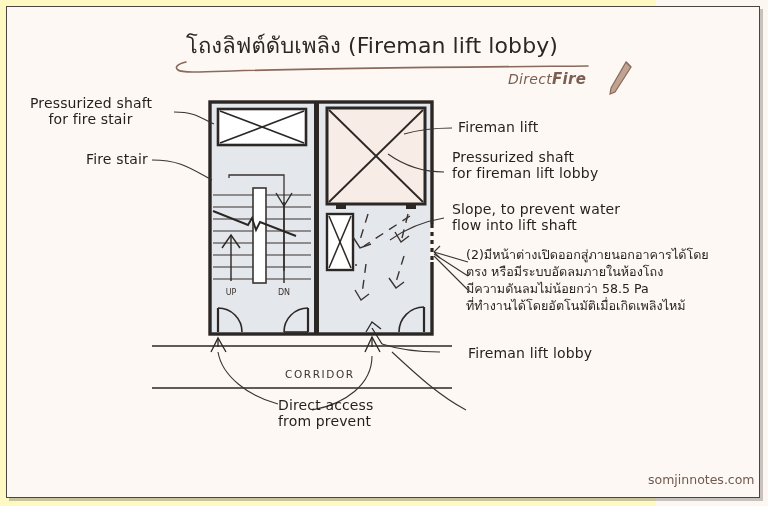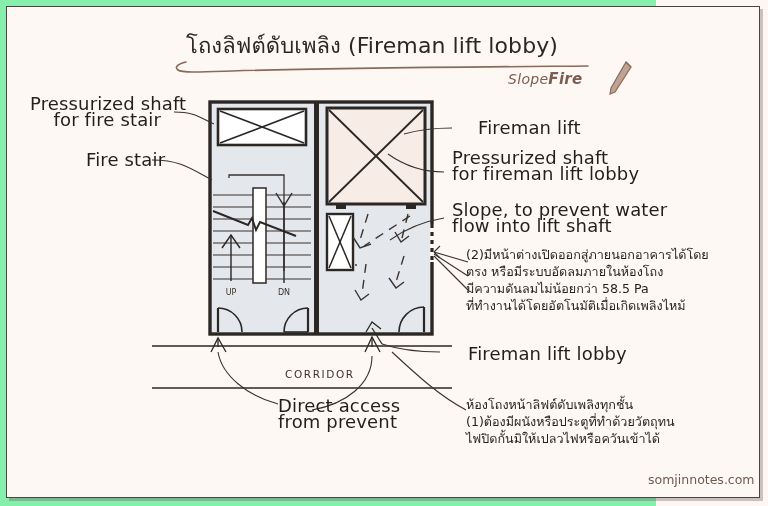--- a/index.html
+++ b/index.html
@@ -5,21 +5,21 @@
   html,body{margin:0;padding:0;}
   body{
     width:768px;height:506px;
     background:#fdf7f2;
     font-family:"DejaVu Sans", sans-serif;
     overflow:hidden;
   }
   #page{
     position:relative;
     width:656px;height:506px;
-    background:#86efac;
+    background:#fef9c3;
     box-sizing:border-box;
   }
   .frame{
     position:absolute;left:6px;top:6px;
     width:754px;height:492px;
     border:1.4px solid #4a4442;
     box-sizing:border-box;
     box-shadow:3px 3px 0 0 rgba(80,70,66,.30);
     background:#fdf8f3;
   }
@@ -49,21 +49,21 @@
     font-family:"DejaVu Sans", sans-serif;
     white-space:nowrap;
   }
   
   #plan{position:absolute;left:196px;top:96px;width:250px;height:250px;}
   
   .ann{
     position:absolute;
     font-family:"DejaVu Sans", sans-serif;
     color:#231f1d;
-    font-size:18px;
+    font-size:14px;
     line-height:15.5px;
     white-space:pre;
     letter-spacing:.15px;
   }
   .thai{
     position:absolute;
     font-family:"DejaVu Sans", sans-serif;
     color:#231f1d;
     font-size:12.6px;
     line-height:17px;
@@ -81,21 +81,21 @@
 
 <div id="page">
   <div class="frame"></div>
 
   <div class="title">โถงลิฟต์ดับเพลิง (Fireman lift lobby)</div>
   <svg class="title-underline" viewBox="0 0 418 14">
     <path d="M14,2 C6,4 2,7 6,10 C10,13 30,12 60,11 C150,8 300,7 416,6" fill="none" stroke="#8a6a5c" stroke-width="1.6" stroke-linecap="round"></path>
   </svg>
 
   <div class="brand">
-    <span>Slope</span><b>Fire</b>
+    <span>Direct</span><b>Fire</b>
   </div>
   <svg class="pen" viewBox="0 0 30 40">
     <path d="M22,4 L27,9 L11,34 L6,36 L7,30 Z" fill="#bfa393" stroke="#8a6a5c" stroke-width="1.2"></path>
     <path d="M22,4 L27,9" stroke="#8a6a5c" stroke-width="1.2"></path>
   </svg>
 
   <svg id="plan" viewBox="0 0 250 250">
 
     <rect x="14" y="6" width="222" height="232" fill="#e4e7ec" stroke="#2b2724" stroke-width="3.4"></rect>
 
@@ -214,32 +214,29 @@
     <path d="M382,344 L372,328" stroke="#2b2724" stroke-width="1.3" fill="none"></path>
     <path d="M366,332 L372,322 L381,329" fill="none" stroke="#2b2724" stroke-width="1.3"></path>
   </svg>
 
   <div class="corridor-label">CORRIDOR</div>
 
   <div class="ann" style="left:30px;top:96px;">Pressurized shaft
     for fire stair</div>
   <div class="ann" style="left:86px;top:152px;">Fire stair</div>
 
-  <div class="ann" style="left:458px;top:120px;margin-left:20px;">Fireman lift</div>
+  <div class="ann" style="left:458px;top:120px;">Fireman lift</div>
   <div class="ann" style="left:452px;top:150px;">Pressurized shaft
 for fireman lift lobby</div>
   <div class="ann" style="left:452px;top:202px;">Slope, to prevent water
 flow into lift shaft</div>
   <div class="ann" style="left:468px;top:346px;text-align:right;">Fireman lift lobby</div>
 
   <div class="ann" style="left:278px;top:398px;">Direct access
 from prevent</div>
 
   <div class="thai" style="left:466px;top:246px;">(2)มีหน้าต่างเปิดออกสู่ภายนอกอาคารได้โดย
 ตรง หรือมีระบบอัดลมภายในห้องโถง
 มีความดันลมไม่น้อยกว่า 58.5 Pa
 ที่ทำงานได้โดยอัตโนมัติเมื่อเกิดเพลิงไหม้</div>
-  <div class="thai" style="left:466px;top:396px;">ห้องโถงหน้าลิฟต์ดับเพลิงทุกชั้น
-(1)ต้องมีผนังหรือประตูที่ทำด้วยวัตถุทน
-ไฟปิดกั้นมิให้เปลวไฟหรือควันเข้าได้</div>
 
   <div class="footer">somjinnotes.com</div>
 </div>
 
 </body></html>

